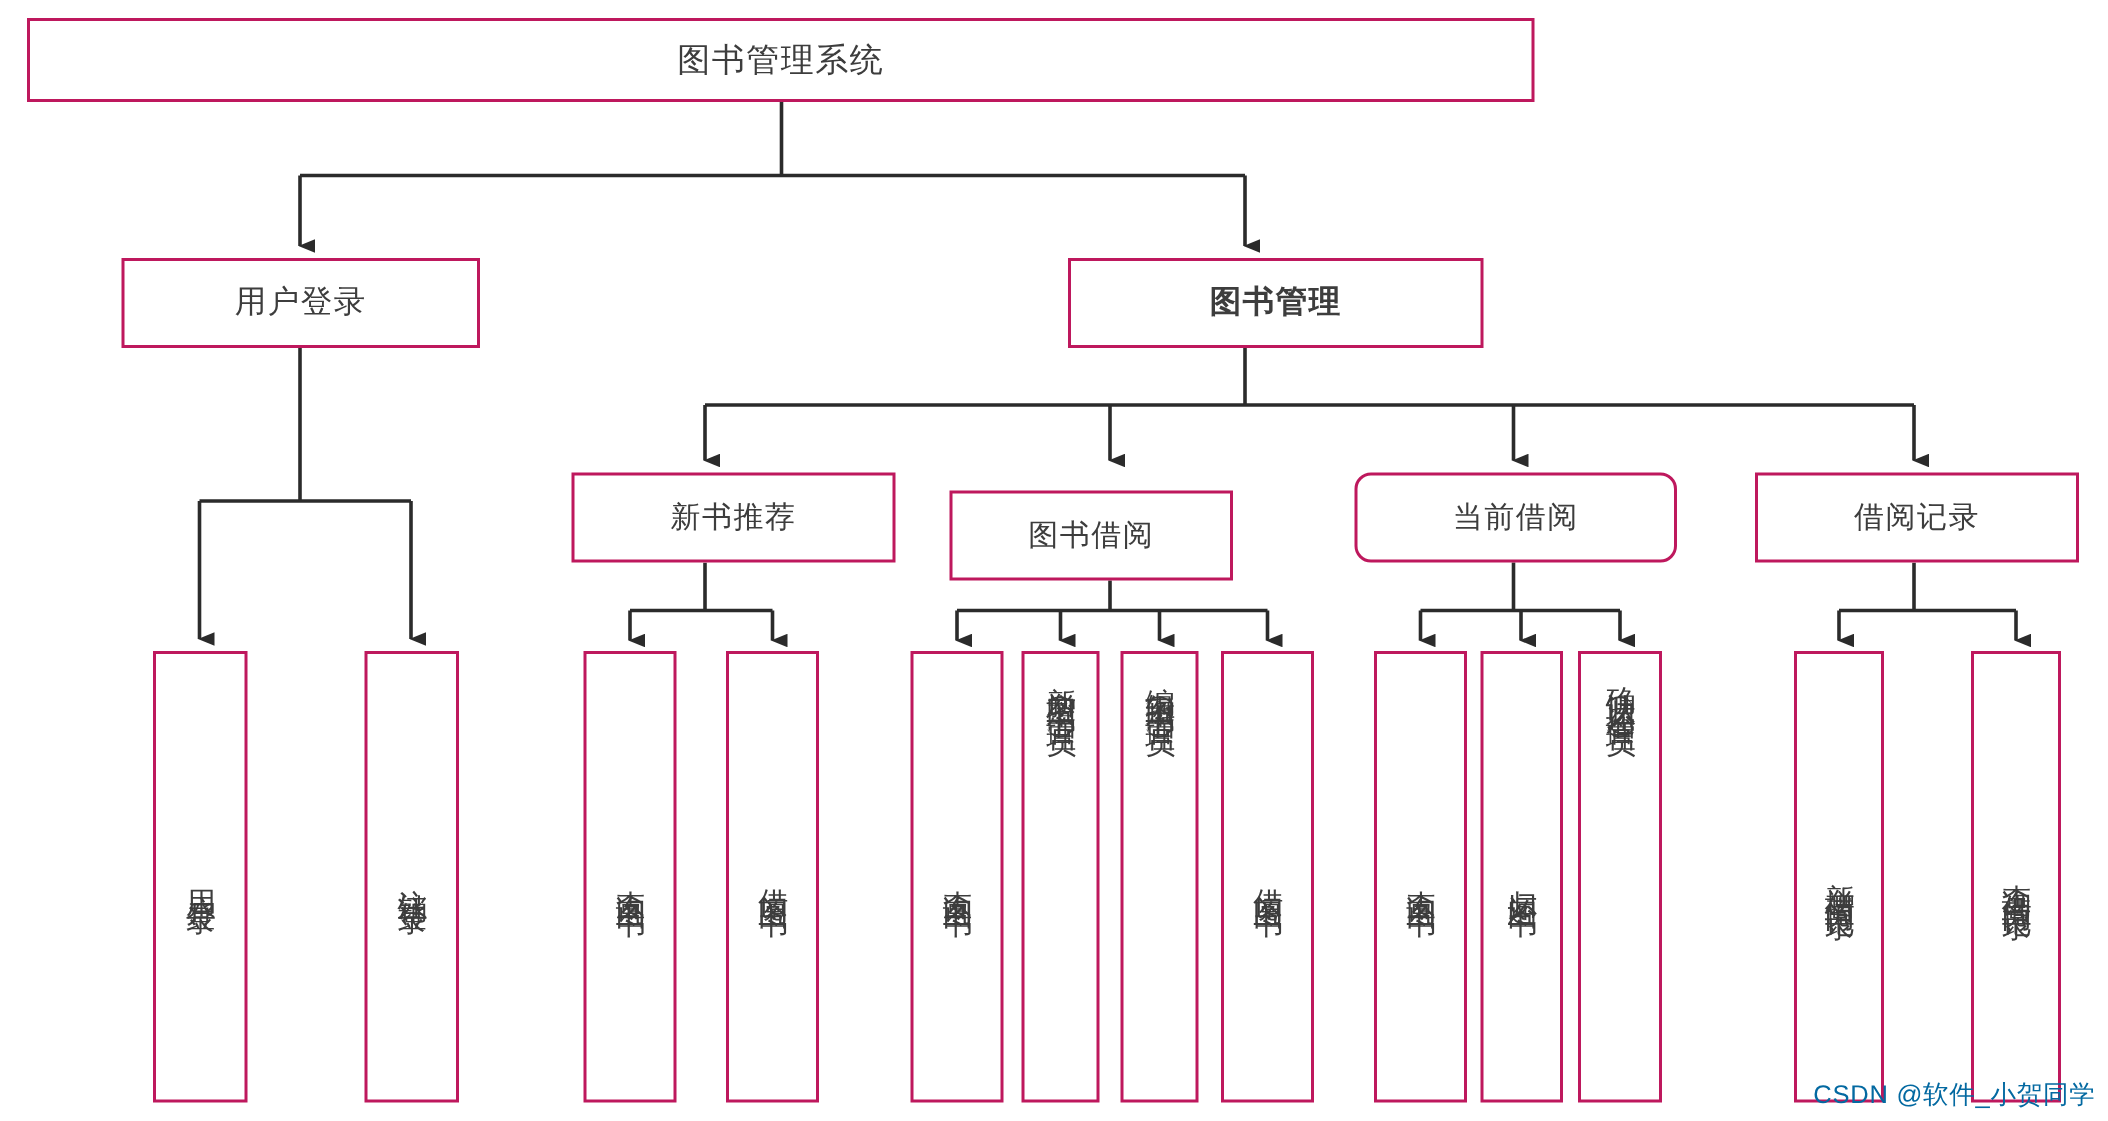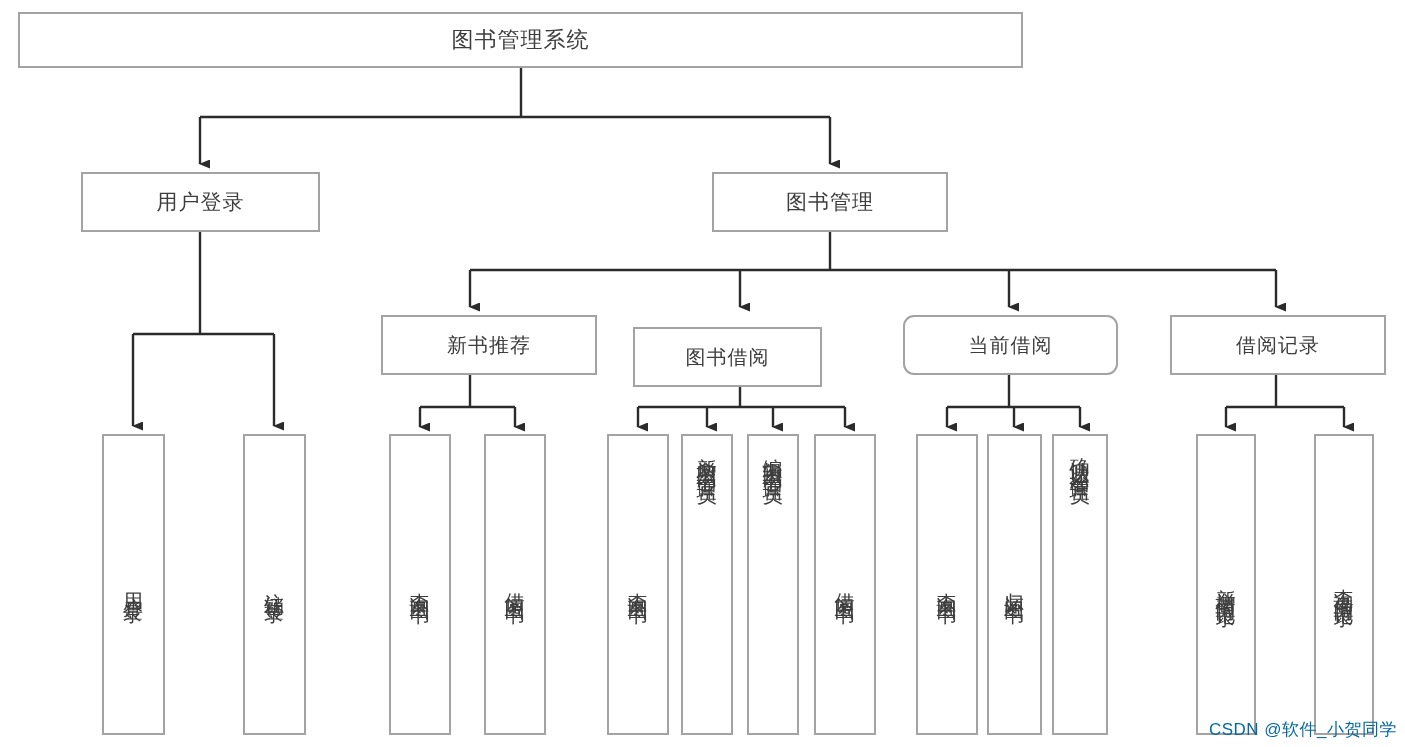--- a/index.html
+++ b/index.html
@@ -21,21 +21,21 @@
     position: absolute;
     left: 0;
     top: 0;
     width: 1405px;
     height: 747px;
     pointer-events: none;
   }
   .node {
     position: absolute;
     box-sizing: border-box;
-    border: 2px solid #a3a3a3;
+    border: 2px solid #be185d;
     background: #ffffff;
     display: flex;
     align-items: center;
     justify-content: center;
     color: #3d3d3d;
     line-height: 1.12;
   }
   .node.root {
     font-size: 22px;
     letter-spacing: 1px;
@@ -128,21 +128,21 @@
     </g>
   </svg>
 
   <div class="node root" style="left:18px; top:12px; width:1005px; height:56px;">
     <span>图书管理系统</span>
   </div>
 
   <div class="node lvl1" style="left:81px; top:172px; width:239px; height:60px;">
     <span>用户登录</span>
   </div>
-  <div class="node lvl1" style="left:712px; top:172px; width:236px; height:60px;">
+  <div class="node lvl1" style="left:712px; top:172px; width:277px; height:60px;font-weight:bold;">
     <span>图书管理</span>
   </div>
 
   <div class="node lvl2" style="left:362px; top:315px; width:216px; height:60px;margin-left:19px;">
     <span>新书推荐</span>
   </div>
   <div class="node lvl2" style="left:633px; top:327px; width:189px; height:60px;">
     <span>图书借阅</span>
   </div>
   <div class="node lvl2" style="left:903px; top:315px; width:215px; height:60px;border-radius:11px;">

